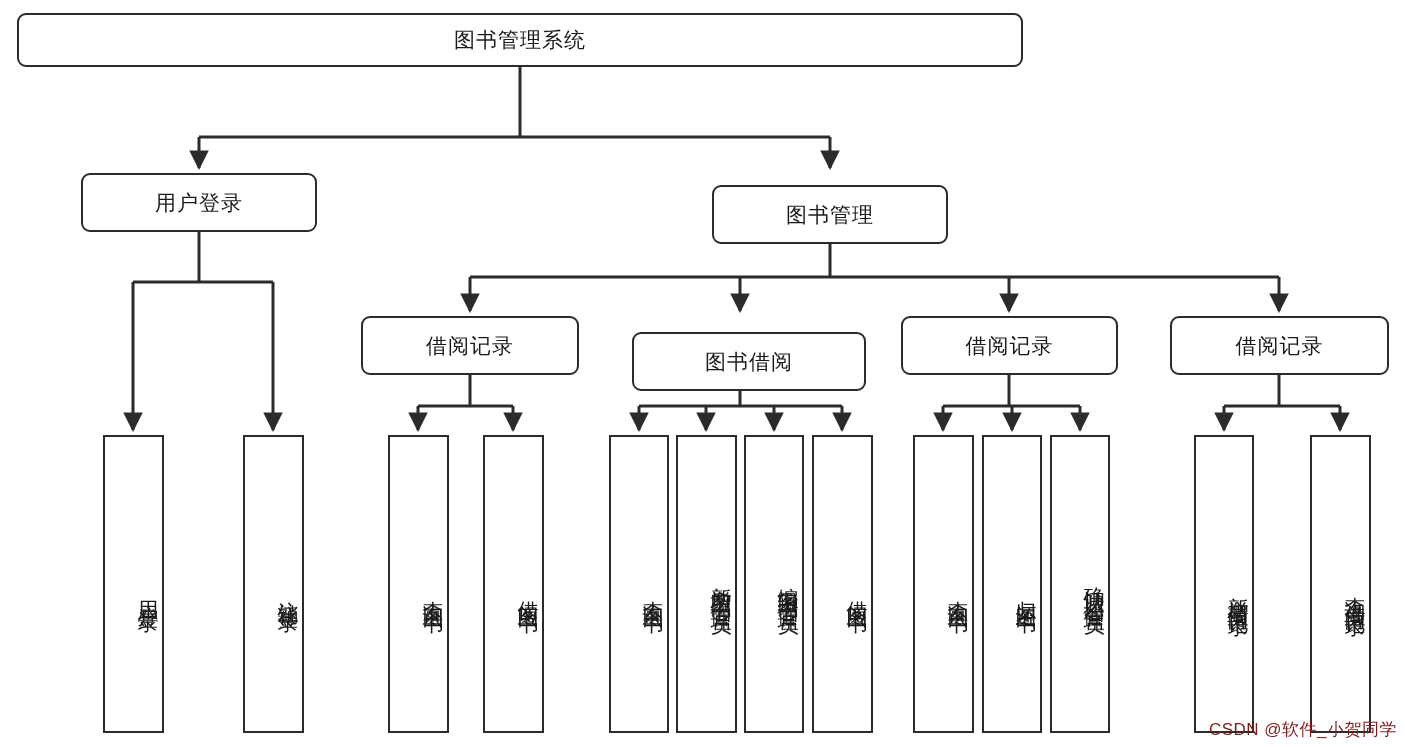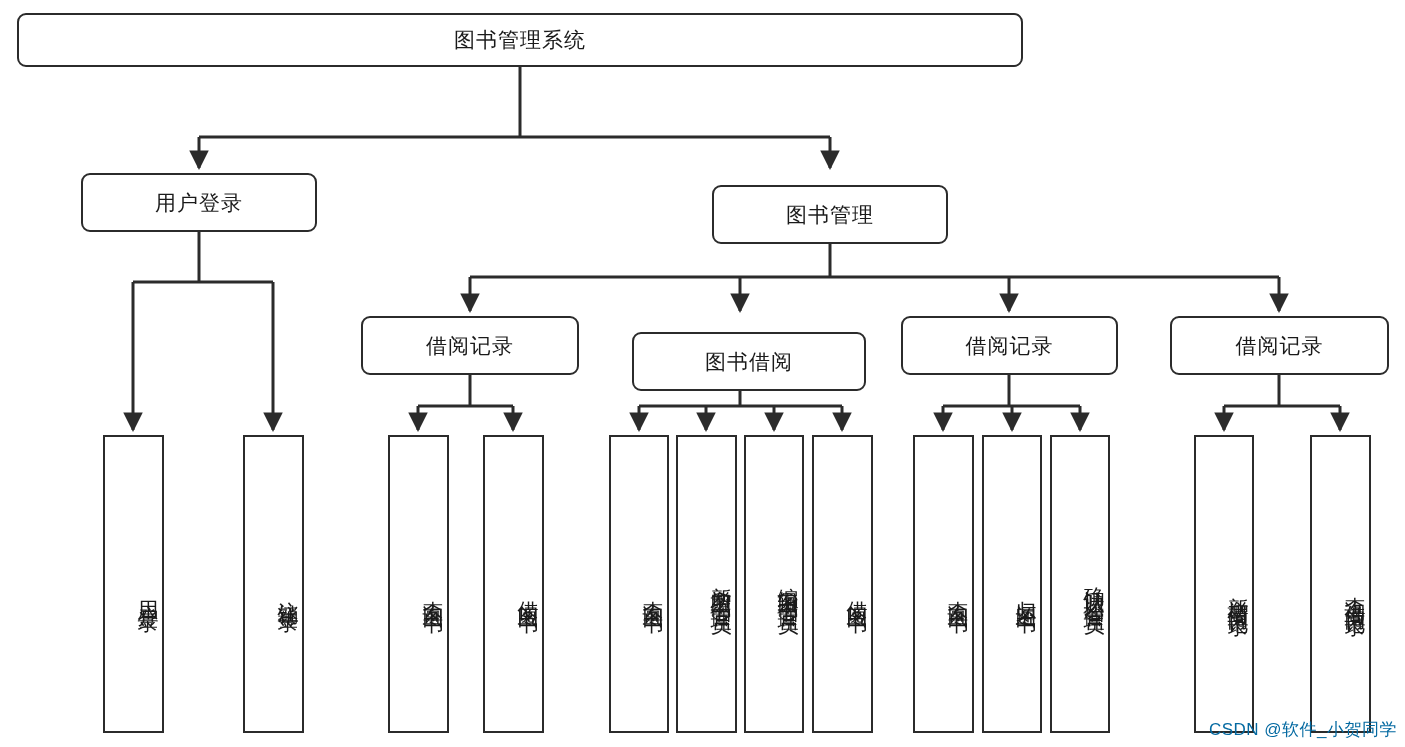--- a/index.html
+++ b/index.html
@@ -53,21 +53,21 @@
     top: 0;
     width: 1405px;
     height: 747px;
     pointer-events: none;
   }
   .watermark {
     position: absolute;
     right: 8px;
     bottom: 6px;
     font-size: 17px;
-    color: #0369a1;
+    color: #7f1d1d;
     letter-spacing: 0.5px;
     white-space: nowrap;
   }
 </style>
 </head>
 <body>
 
 <div id="canvas">
 
   <svg class="edges" viewBox="0 0 1405 747" xmlns="http://www.w3.org/2000/svg">

